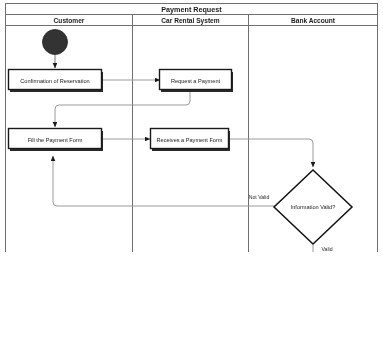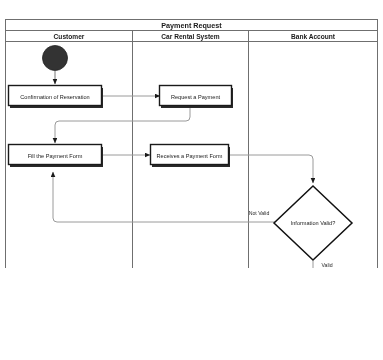--- a/index.html
+++ b/index.html
@@ -9,21 +9,20 @@
   }
   body {
     font-family: "Liberation Sans", sans-serif;
   }
   #diagram-root {
     position: relative;
     width: 383px;
     height: 252px;
     background: #ffffff;
     overflow: hidden;
-    margin-top: 16px;
   }
   #diagram-svg {
     position: absolute;
     top: 0;
     left: 0;
   }
   .lane-title, .diagram-title {
     font-weight: bold;
     text-anchor: middle;
     fill: #1a1a1a;

